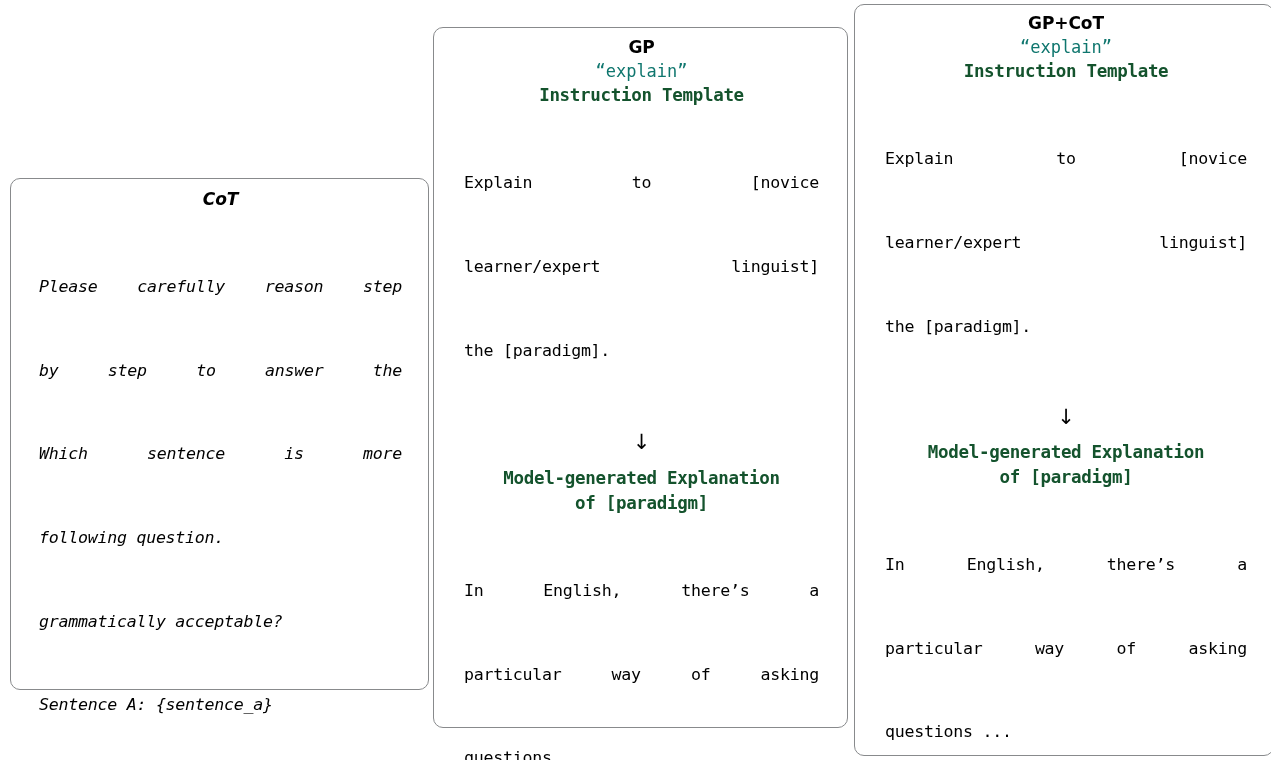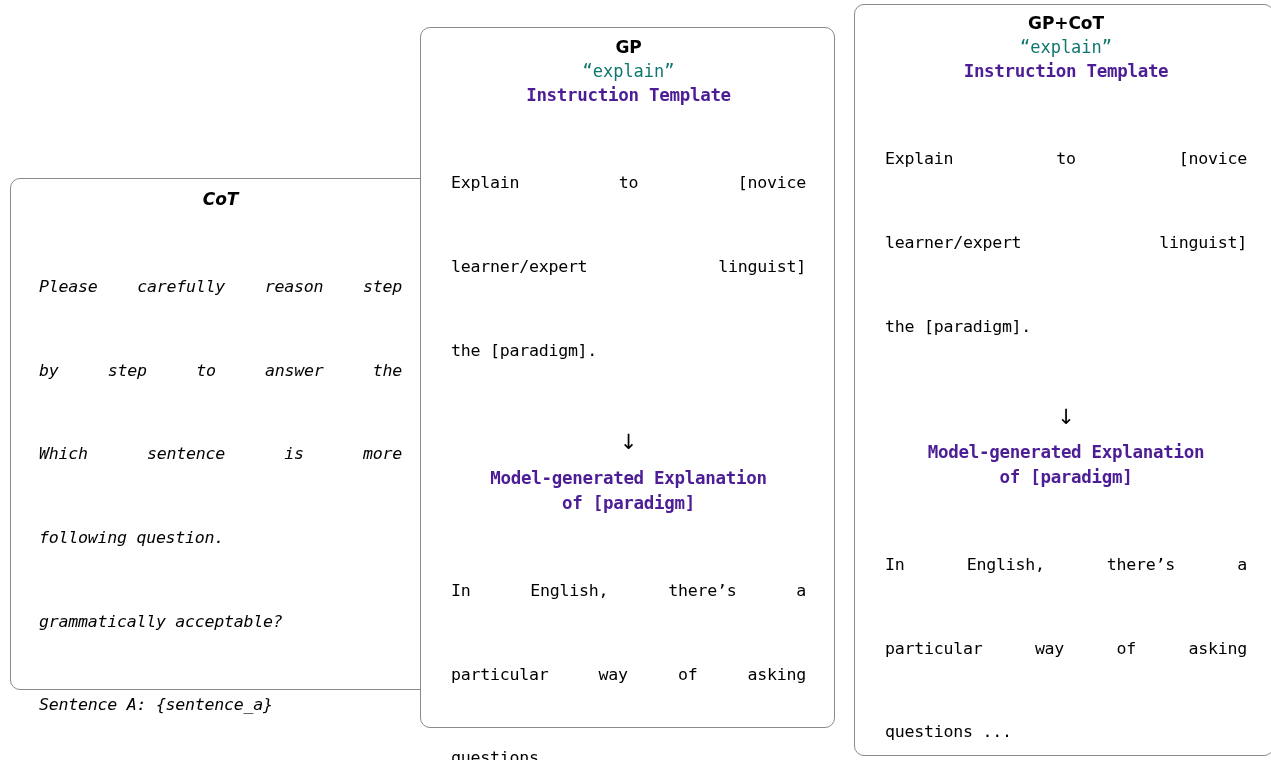--- a/index.html
+++ b/index.html
@@ -19,21 +19,21 @@
   .panel {
     position: absolute;
     box-sizing: border-box;
     background: #ffffff;
     border: 1.6px solid #888a8c;
     border-radius: 10px;
   }
 
   
   #panel-cot    { left: 10px;  top: 178px; width: 419px; height: 512px; font-style: italic; }
-  #panel-gp     { left: 420px; top: 27px;  width: 415px; height: 701px; }
+  #panel-gp     { left: 433px; top: 27px;  width: 415px; height: 701px; }
   #panel-gpcot  { left: 854px; top: 4px;   width: 420px; height: 752px; }
 
   .panel-inner {
     padding: 10px 22px 12px 22px;
   }
   #panel-gpcot .panel-inner { padding: 8px 26px 10px 30px; }
   #panel-gp .panel-inner    { padding: 9px 28px 10px 30px; }
   #panel-cot .panel-inner   { padding: 10px 26px 10px 28px; }
 
   
@@ -52,21 +52,21 @@
     font-size: 17px;
     color: #0f766e;
     line-height: 1.3;
     margin-top: 2px;
   }
   .subhead {
     text-align: center;
     font-family: "DejaVu Sans Mono", monospace;
     font-weight: bold;
     font-size: 17.5px;
-    color: #4c1d95;
+    color: #14532d;
     line-height: 1.28;
     margin-top: 2px;
     letter-spacing: -0.3px;
   }
 
   
   .body-text {
     font-family: "DejaVu Sans Mono", monospace;
     font-size: 16.6px;
     line-height: 1.68;

